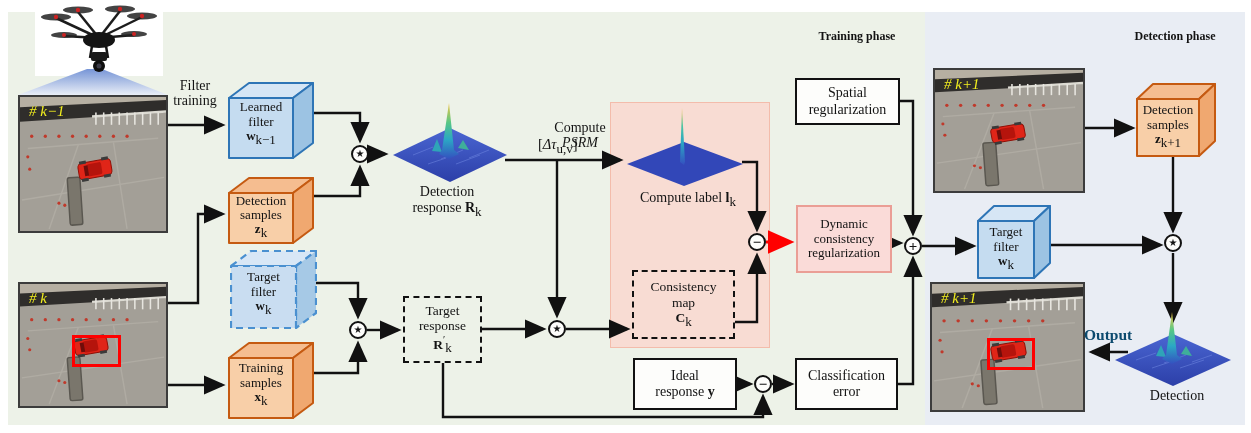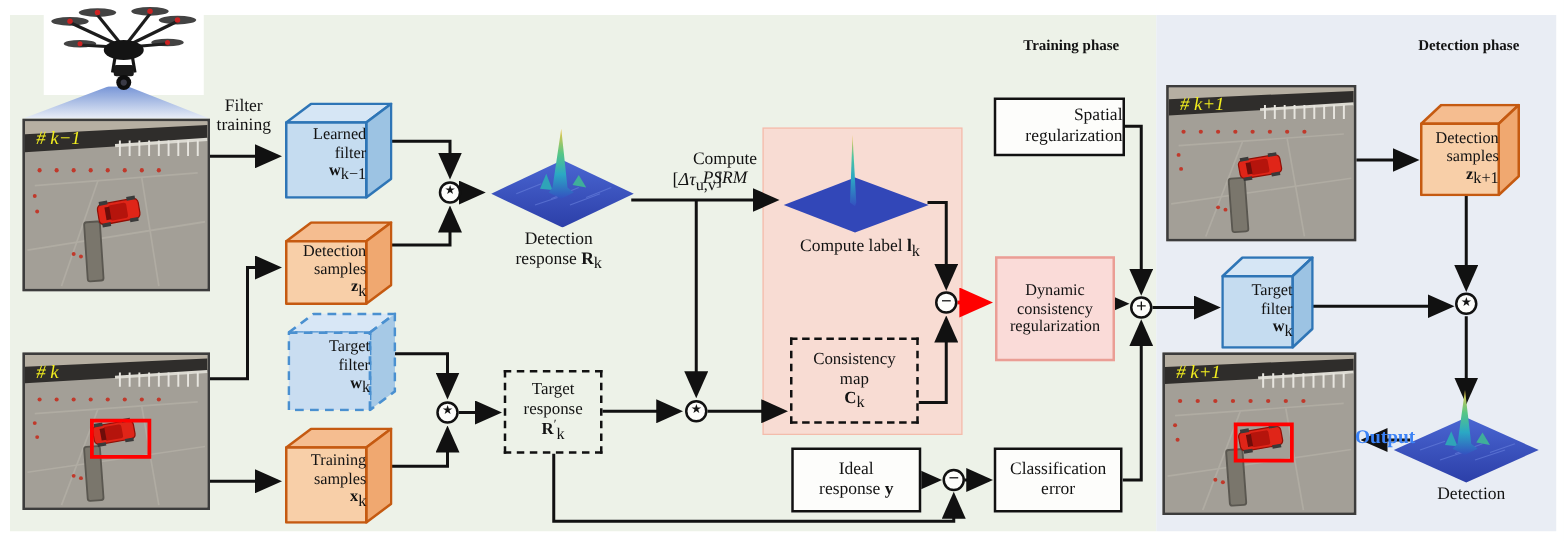--- a/index.html
+++ b/index.html
@@ -8,21 +8,21 @@
   .panel{position:absolute;top:12px;height:413px;}
   #panel-train{left:8px;width:917px;background:#edf2e8;}
   #panel-det{left:925px;width:320px;background:#e9edf4;}
   .phase-title{position:absolute;top:29px;width:120px;text-align:center;font-weight:bold;font-size:12px;}
   .frame{position:absolute;border:2.5px solid #3c3c3c;box-sizing:border-box;background:#a39f97;z-index:2;padding-left:36px;}
   .frame svg{position:absolute;left:0;top:0;width:100%;height:100%;}
   .flabel{position:absolute;left:9px;top:6px;font-style:italic;font-size:15px;color:#f2ee1f;z-index:3;white-space:nowrap;}
   .bbox{position:absolute;border:3px solid #ff0000;z-index:3;}
   .cube{position:absolute;z-index:2;}
   .cube svg{position:absolute;left:0;top:0;}
-  .cube .ctext{position:absolute;text-align:right;font-size:13px;line-height:1.12;z-index:2;font-family:Liberation Serif, serif;}
+  .cube .ctext{position:absolute;text-align:center;font-size:13px;line-height:1.12;z-index:2;font-family:Liberation Serif, serif;}
   .m{font-weight:bold;}
   sub{font-size:13px;}
   .box{position:absolute;box-sizing:border-box;border:2.5px solid #111;background:#fdfdfb;display:flex;flex-direction:column;justify-content:center;text-align:center;font-size:14px;line-height:1.15;z-index:2;}
   .box.dashed{border:2px dashed #111;background:transparent;font-size:13.5px;}
   .op{position:absolute;width:18px;height:18px;border:2px solid #111;border-radius:50%;background:#fdfdfb;box-sizing:border-box;z-index:4;display:flex;align-items:center;justify-content:center;}
   .op span{font-size:10px;line-height:1;transform:translateY(-0.5px);}
   .op.pm span{font-size:15px;font-weight:bold;}
   #wires{position:absolute;left:0;top:0;width:1251px;height:433px;z-index:1;pointer-events:none;}
   .plotlabel{position:absolute;text-align:center;font-size:14px;line-height:1.15;z-index:2;}
   .note{position:absolute;font-size:14px;line-height:1.1;z-index:2;}
@@ -434,38 +434,38 @@
       <path d="M40,60 l18,-6 m10,6 l24,-8" fill="none"></path>
     </g>
     <polygon points="44,48 49,37 54,49" fill="#2fa4b8"></polygon>
     <polygon points="69,46 74,38 80,48" fill="#3fae9a"></polygon>
     <polygon points="54,47 60,4 65,47 70,51 60,56 50,51" fill="url(#pk1)"></polygon>
   </svg>
   <div class="plotlabel" style="left:1112px;top:388px;width:130px;">
     <div>Detection</div>
   </div>
 
-  <div class="box" style="left:795px;top:78px;width:105px;height:47px;text-align:right;">
+  <div class="box" style="left:795px;top:78px;width:105px;height:47px;">
     <div>Spatial</div>
       <div>regularization</div>
   </div>
 
   <div class="box dashed" style="left:403px;top:296px;width:79px;height:67px;">
     <div>Target</div>
       <div>response</div>
     <div><span class="m">R</span><span style="font-size:10px;vertical-align:super;">′</span><sub>k</sub></div>
   </div>
 
   <div class="box dashed" style="left:632px;top:270px;width:103px;height:69px;">
     <div>Consistency</div>
       <div>map</div>
     <div><span class="m">C</span><sub>k</sub></div>
   </div>
 
-  <div class="box" style="left:796px;top:205px;width:96px;height:84px;background:#fadbd8;border:2px solid #ea9e95;font-size:13px;">
+  <div class="box" style="left:796px;top:205px;width:96px;height:68px;background:#fadbd8;border:2px solid #ea9e95;font-size:13px;">
     <div>Dynamic</div>
       <div>consistency</div>
       <div>regularization</div>
   </div>
 
   <div class="box" style="left:633px;top:358px;width:104px;height:52px;">
     <div>Ideal</div>
     <div><span>response </span><span class="m">y</span></div>
   </div>
 
@@ -474,21 +474,21 @@
       <div>error</div>
   </div>
 
   <div class="note" style="left:498px;top:137px;font-size:14.5px;margin-left:40px;">
     <span>[</span><i>Δτ</i><sub>u,v</sub><span>]</span>
   </div>
   <div class="note" style="left:550px;top:120px;width:60px;text-align:center;">
     <div>Compute</div>
     <div style="font-style:italic;">PSRM</div>
   </div>
-  <div class="note" style="left:1084px;top:326px;color:#3b82f6;font-weight:bold;font-size:15.5px;margin-top:15px;">
+  <div class="note" style="left:1084px;top:326px;color:#0c4a6e;font-weight:bold;font-size:15.5px;">
     <span>Output</span>
   </div>
 
   <div class="op" style="left:351px;top:145px;">
       <span>★</span>
     </div>
   <div class="op" style="left:349px;top:321px;">
       <span>★</span>
     </div>
   <div class="op" style="left:548px;top:320px;">

